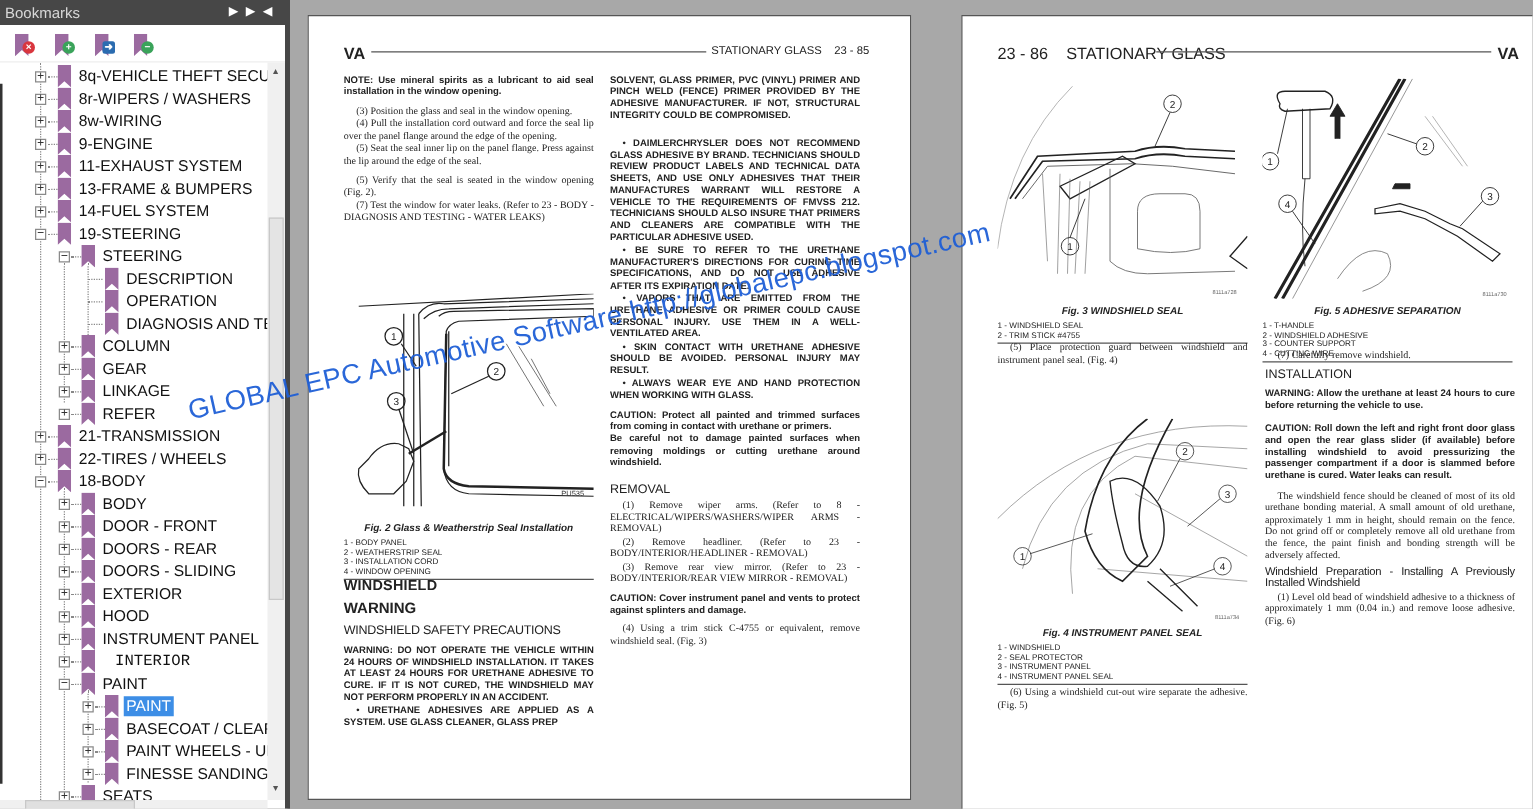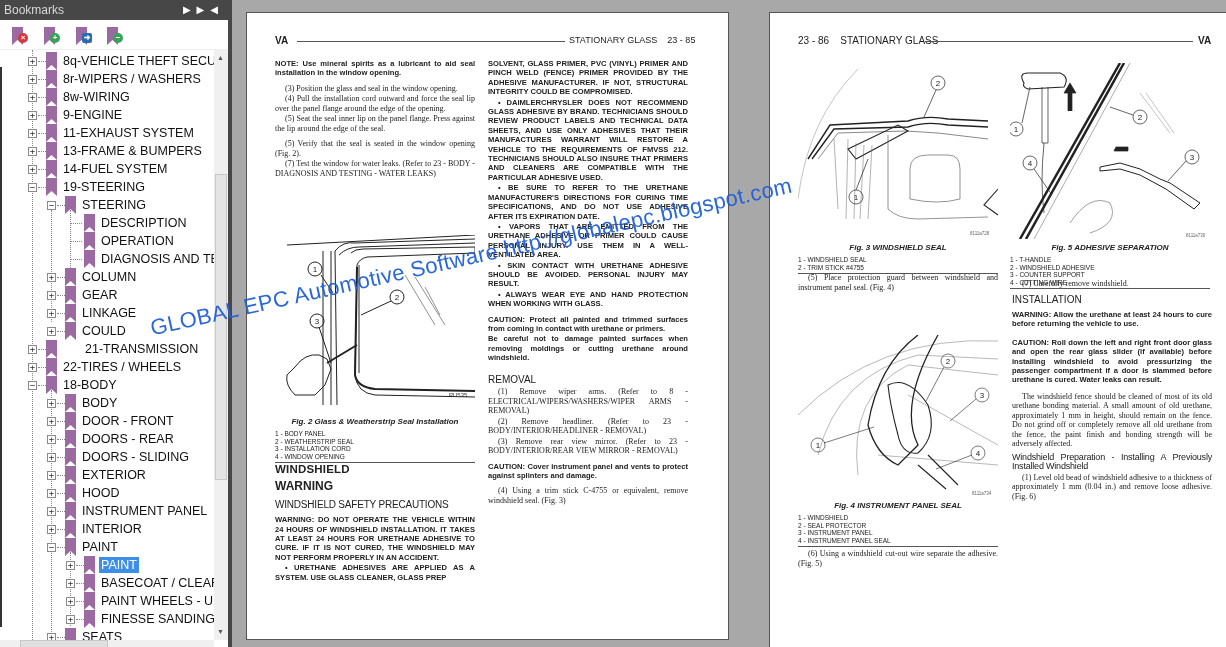--- a/index.html
+++ b/index.html
@@ -27,21 +27,21 @@
   #bm-vscroll { position: absolute; left: 214px; top: 50px; width: 14px; height: 590px; background: #f0f0f0; }
   #bm-vscroll .arrow { position: absolute; left: 3px; font-size: 7px; color: #555; }
   #bm-vscroll .thumb { position: absolute; left: 1px; top: 124px; width: 12px; height: 306px; background: #e4e4e4; border: 1px solid #c8c8c8; }
   #bm-hscroll { position: absolute; left: 0; top: 640px; width: 214px; height: 7px; background: #f0f0f0; }
   #bm-hscroll .thumb { position: absolute; left: 20px; top: 0; width: 88px; height: 7px; background: #e0e0e0; border: 1px solid #c8c8c8; border-bottom: none; }
 
   
   .page { position: absolute; background: #fff; border: 1px solid #555; overflow: hidden; color: #222; }
   #page-left { left: 246px; top: 12px; width: 483px; height: 628px; }
   #page-right { left: 737px; top: 12px; width: 482px; height: 637px; margin-left: 32px; }
-  .pg-head { position: absolute; top: 22px; font-size: 10px; font-weight: bold; }
+  .pg-head { position: absolute; top: 22px; font-size: 13px; font-weight: bold; }
   .pg-head-rule { position: absolute; top: 28px; height: 1px; background: #555; }
   .col { position: absolute; font-size: 7.6px; line-height: 9.4px; text-align: justify; }
   .col p { margin-bottom: 4px; }
   .col .serif { font-family: "Liberation Serif", serif; font-size: 8px; line-height: 9.5px; }
   .col .note { font-weight: bold; font-family: "Liberation Sans", sans-serif; }
   .col .ind { text-indent: 10px; }
   .col .h-big { font-weight: bold; font-size: 11.5px; margin: 6px 0 8px; letter-spacing: 0.2px; }
   .col .h-med { font-weight: bold; font-size: 12px; margin: 6px 0 8px; }
   .col .h-sub { font-size: 10px; margin: 4px 0 6px; letter-spacing: -0.2px; }
   .col .h-sec { font-size: 10px; margin: 12px 0 3px; }
@@ -174,27 +174,27 @@
         <div class="tree-row" style="top: 254px;">
           <span class="toggle" style="left: 45px;">+</span>
           <span class="dots" style="left: 55px;"></span>
           <span class="flag" style="left: 63px;"></span>
           <span class="lbl" style="left: 78px;">LINKAGE</span>
         </div>
         <div class="tree-row" style="top: 272px;">
           <span class="toggle" style="left: 45px;">+</span>
           <span class="dots" style="left: 55px;"></span>
           <span class="flag" style="left: 63px;"></span>
-          <span class="lbl" style="left: 78px;">COULD</span>
+          <span class="lbl" style="left: 78px;">REFER</span>
         </div>
         <div class="tree-row" style="top: 290px;">
           <span class="toggle" style="left: 26px;">+</span>
           <span class="dots" style="left: 36px;"></span>
           <span class="flag" style="left: 44px;"></span>
-          <span class="lbl" style="left: 59px; margin-left: 22px;">21-TRANSMISSION</span>
+          <span class="lbl" style="left: 59px;">21-TRANSMISSION</span>
         </div>
         <div class="tree-row" style="top: 308px;">
           <span class="toggle" style="left: 26px;">+</span>
           <span class="dots" style="left: 36px;"></span>
           <span class="flag" style="left: 44px;"></span>
           <span class="lbl" style="left: 59px;">22-TIRES / WHEELS</span>
         </div>
         <div class="tree-row" style="top: 326px;">
           <span class="toggle" style="left: 26px;">−</span>
           <span class="dots" style="left: 36px;"></span>
@@ -240,21 +240,21 @@
         <div class="tree-row" style="top: 452px;">
           <span class="toggle" style="left: 45px;">+</span>
           <span class="dots" style="left: 55px;"></span>
           <span class="flag" style="left: 63px;"></span>
           <span class="lbl" style="left: 78px;">INSTRUMENT PANEL</span>
         </div>
         <div class="tree-row" style="top: 470px;">
           <span class="toggle" style="left: 45px;">+</span>
           <span class="dots" style="left: 55px;"></span>
           <span class="flag" style="left: 63px;"></span>
-          <span class="lbl" style="left: 78px;">INTERIOR</span>
+          <span class="lbl" style="left: 88px; font-family: Liberation Mono, monospace;">INTERIOR</span>
         </div>
         <div class="tree-row" style="top: 488px;">
           <span class="toggle" style="left: 45px;">−</span>
           <span class="dots" style="left: 55px;"></span>
           <span class="flag" style="left: 63px;"></span>
           <span class="lbl" style="left: 78px;">PAINT</span>
         </div>
         <div class="tree-row" style="top: 506px;">
           <span class="toggle" style="left: 64px;">+</span>
           <span class="dots" style="left: 74px;"></span>
@@ -352,21 +352,21 @@
 
   <div class="col" style="left:28px; top:446px; width:200px;">
     <div class="h-big">WINDSHIELD</div>
     <div class="h-med">WARNING</div>
     <div class="h-sub">WINDSHIELD SAFETY PRECAUTIONS</div>
     <p class="note" style="margin-bottom:1px">WARNING: DO NOT OPERATE THE VEHICLE WITHIN 24 HOURS OF WINDSHIELD INSTALLATION. IT TAKES AT LEAST 24 HOURS FOR URETHANE ADHESIVE TO CURE. IF IT IS NOT CURED, THE WINDSHIELD MAY NOT PERFORM PROPERLY IN AN ACCIDENT.</p>
     <p class="note ind">• URETHANE ADHESIVES ARE APPLIED AS A SYSTEM. USE GLASS CLEANER, GLASS PREP</p>
   </div>
 
   <div class="col" style="left:241px; top:46px; width:200px;">
-    <p class="note" style="margin-bottom:1px">SOLVENT, GLASS PRIMER, PVC (VINYL) PRIMER AND PINCH WELD (FENCE) PRIMER PROVIDED BY THE ADHESIVE MANUFACTURER. IF NOT, STRUCTURAL INTEGRITY COULD BE COMPROMISED.</p>
+    <p class="note" style="margin-bottom:13px">SOLVENT, GLASS PRIMER, PVC (VINYL) PRIMER AND PINCH WELD (FENCE) PRIMER PROVIDED BY THE ADHESIVE MANUFACTURER. IF NOT, STRUCTURAL INTEGRITY COULD BE COMPROMISED.</p>
     <p class="note ind" style="margin-bottom:1px">• DAIMLERCHRYSLER DOES NOT RECOMMEND GLASS ADHESIVE BY BRAND. TECHNICIANS SHOULD REVIEW PRODUCT LABELS AND TECHNICAL DATA SHEETS, AND USE ONLY ADHESIVES THAT THEIR MANUFACTURES WARRANT WILL RESTORE A VEHICLE TO THE REQUIREMENTS OF FMVSS 212. TECHNICIANS SHOULD ALSO INSURE THAT PRIMERS AND CLEANERS ARE COMPATIBLE WITH THE PARTICULAR ADHESIVE USED.</p>
     <p class="note ind" style="margin-bottom:1px">• BE SURE TO REFER TO THE URETHANE MANUFACTURER'S DIRECTIONS FOR CURING TIME SPECIFICATIONS, AND DO NOT USE ADHESIVE AFTER ITS EXPIRATION DATE.</p>
     <p class="note ind" style="margin-bottom:1px">• VAPORS THAT ARE EMITTED FROM THE URETHANE ADHESIVE OR PRIMER COULD CAUSE PERSONAL INJURY. USE THEM IN A WELL-VENTILATED AREA.</p>
     <p class="note ind" style="margin-bottom:1px">• SKIN CONTACT WITH URETHANE ADHESIVE SHOULD BE AVOIDED. PERSONAL INJURY MAY RESULT.</p>
     <p class="note ind">• ALWAYS WEAR EYE AND HAND PROTECTION WHEN WORKING WITH GLASS.</p>
     <p class="note" style="margin-top:6px;margin-bottom:1px">CAUTION: Protect all painted and trimmed surfaces from coming in contact with urethane or primers.</p>
     <p class="note">Be careful not to damage painted surfaces when removing moldings or cutting urethane around windshield.</p>
     <div class="h-sec">REMOVAL</div>
     <p class="serif ind" style="margin-bottom:1px">(1) Remove wiper arms. (Refer to 8 - ELECTRICAL/WIPERS/WASHERS/WIPER ARMS - REMOVAL)</p>
     <p class="serif ind" style="margin-bottom:1px">(2) Remove headliner. (Refer to 23 - BODY/INTERIOR/HEADLINER - REMOVAL)</p>

